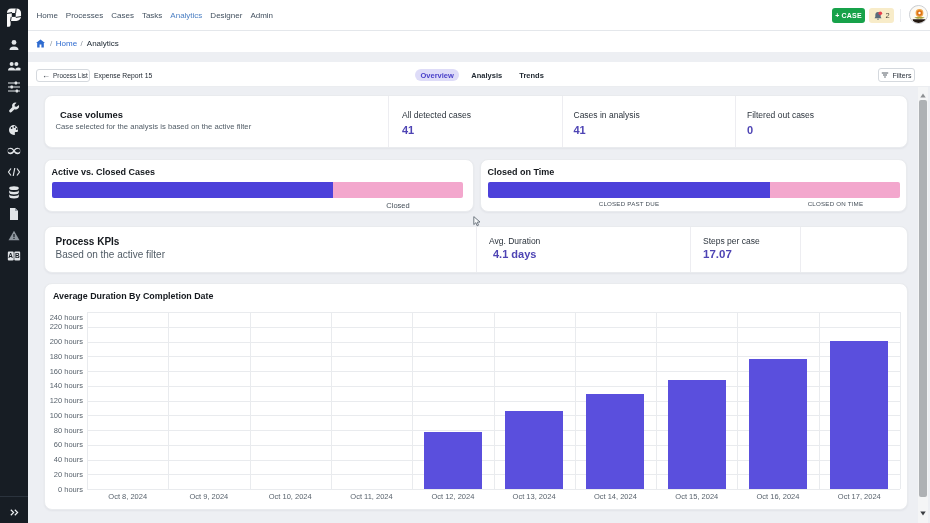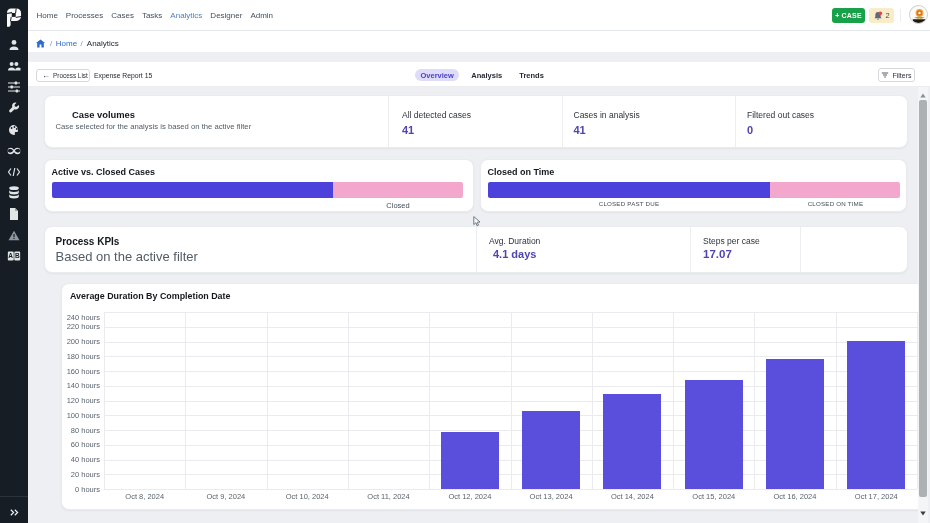--- a/index.html
+++ b/index.html
@@ -41,21 +41,21 @@
 .card { position:absolute; background:#fff; border:1px solid #e9ebee; border-radius:8px; box-shadow:0 1px 2px rgba(16,24,40,.05); }
 .ct { font-weight:bold; color:#14181d; }
 .sub { color:#515c66; }
 .num { font-weight:bold; color:#4e44b4; }
 .vdiv { position:absolute; top:0; bottom:0; width:1px; background:#ededf1; }
 
 #card1 { left:44px; top:95px; width:864px; height:53px; }
 #card2 { left:44px; top:159px; width:430px; height:53px; }
 #card3 { left:480px; top:159px; width:427px; height:53px; }
 #card4 { left:44px; top:226px; width:864px; height:47px; }
-#card5 { left:44px; top:283px; width:864px; height:227px;margin-left:17px; }
+#card5 { left:44px; top:283px; width:864px; height:227px; }
 
 .bar { position:absolute; height:16px; border-radius:2px; overflow:hidden; display:flex; }
 .bar .p1 { background:#4c41da; }
 .bar .p2 { background:#f3a7cd; }
 .blbl { position:absolute; font-size:7.5px; color:#454f59; }
 
 
 .gl-h { position:absolute; height:1px; background:#e9ebee; left:42px; width:813px; }
 .gl-v { position:absolute; width:1px; background:#e9ebee; top:28px; height:177px; }
 .ylbl { position:absolute; font-size:7.5px; color:#59636d; width:38px; text-align:right; }
@@ -128,21 +128,21 @@
     <svg width="8" height="8" viewBox="0 0 10 10">
         <line x1="1" y1="2.5" x2="9" y2="2.5" stroke="#2a323c" stroke-width="1"></line>
         <line x1="2.5" y1="5" x2="7.5" y2="5" stroke="#2a323c" stroke-width="1"></line>
         <line x1="4" y1="7.5" x2="6" y2="7.5" stroke="#2a323c" stroke-width="1"></line>
       </svg>
     <span>Filters</span>
   </div>
 </div>
 
 <div id="card1" class="card">
-  <div class="ct" style="position:absolute;left:27px;top:13px;font-size:9.4px;text-align:center;">Case volumes</div>
+  <div class="ct" style="position:absolute;left:15px;top:13px;font-size:9.4px;text-align:center;">Case volumes</div>
   <div class="sub" style="position:absolute;left:10.5px;top:25.5px;font-size:7.7px;">Case selected for the analysis is based on the active filter</div>
   <div class="vdiv" style="left:343px;"></div>
   <div class="vdiv" style="left:517px;"></div>
   <div class="vdiv" style="left:690px;"></div>
   <div style="position:absolute;left:357px;top:14px;font-size:8.5px;color:#2c343d;">All detected cases</div>
   <div class="num" style="position:absolute;left:357px;top:27.5px;font-size:11px;">41</div>
   <div style="position:absolute;left:528.5px;top:14px;font-size:8.5px;color:#2c343d;">Cases in analysis</div>
   <div class="num" style="position:absolute;left:528.5px;top:27.5px;font-size:11px;">41</div>
   <div style="position:absolute;left:702px;top:14px;font-size:8.5px;color:#2c343d;">Filtered out cases</div>
   <div class="num" style="position:absolute;left:702px;top:27.5px;font-size:11px;">0</div>
@@ -162,21 +162,21 @@
   <div class="bar" style="left:7px;top:22px;width:412px;">
     <div class="p1" style="width:282px;"></div>
     <div class="p2" style="flex:1;"></div>
   </div>
   <div class="blbl" style="left:0;top:40px;width:296px;text-align:center;font-size:6.2px;letter-spacing:.2px;">CLOSED PAST DUE</div>
   <div class="blbl" style="left:289px;top:40px;width:131px;text-align:center;font-size:6.2px;letter-spacing:.2px;">CLOSED ON TIME</div>
 </div>
 
 <div id="card4" class="card">
   <div class="ct" style="position:absolute;left:10.5px;top:9px;font-size:10px;">Process KPIs</div>
-  <div class="sub" style="position:absolute;left:10.5px;top:22px;font-size:13px;">Based on the active filter</div>
+  <div class="sub" style="position:absolute;left:10.5px;top:22px;font-size:10px;">Based on the active filter</div>
   <div class="vdiv" style="left:431px;"></div>
   <div class="vdiv" style="left:645px;"></div>
   <div class="vdiv" style="left:755px;"></div>
   <div style="position:absolute;left:444px;top:9px;font-size:8.5px;color:#2c343d;">Avg. Duration</div>
   <div class="num" style="position:absolute;left:448px;top:21px;font-size:11px;">4.1 days</div>
   <div style="position:absolute;left:658px;top:9px;font-size:8.5px;color:#2c343d;">Steps per case</div>
   <div class="num" style="position:absolute;left:658px;top:21px;font-size:11.5px;">17.07</div>
 </div>
 
 <div id="card5" class="card">

